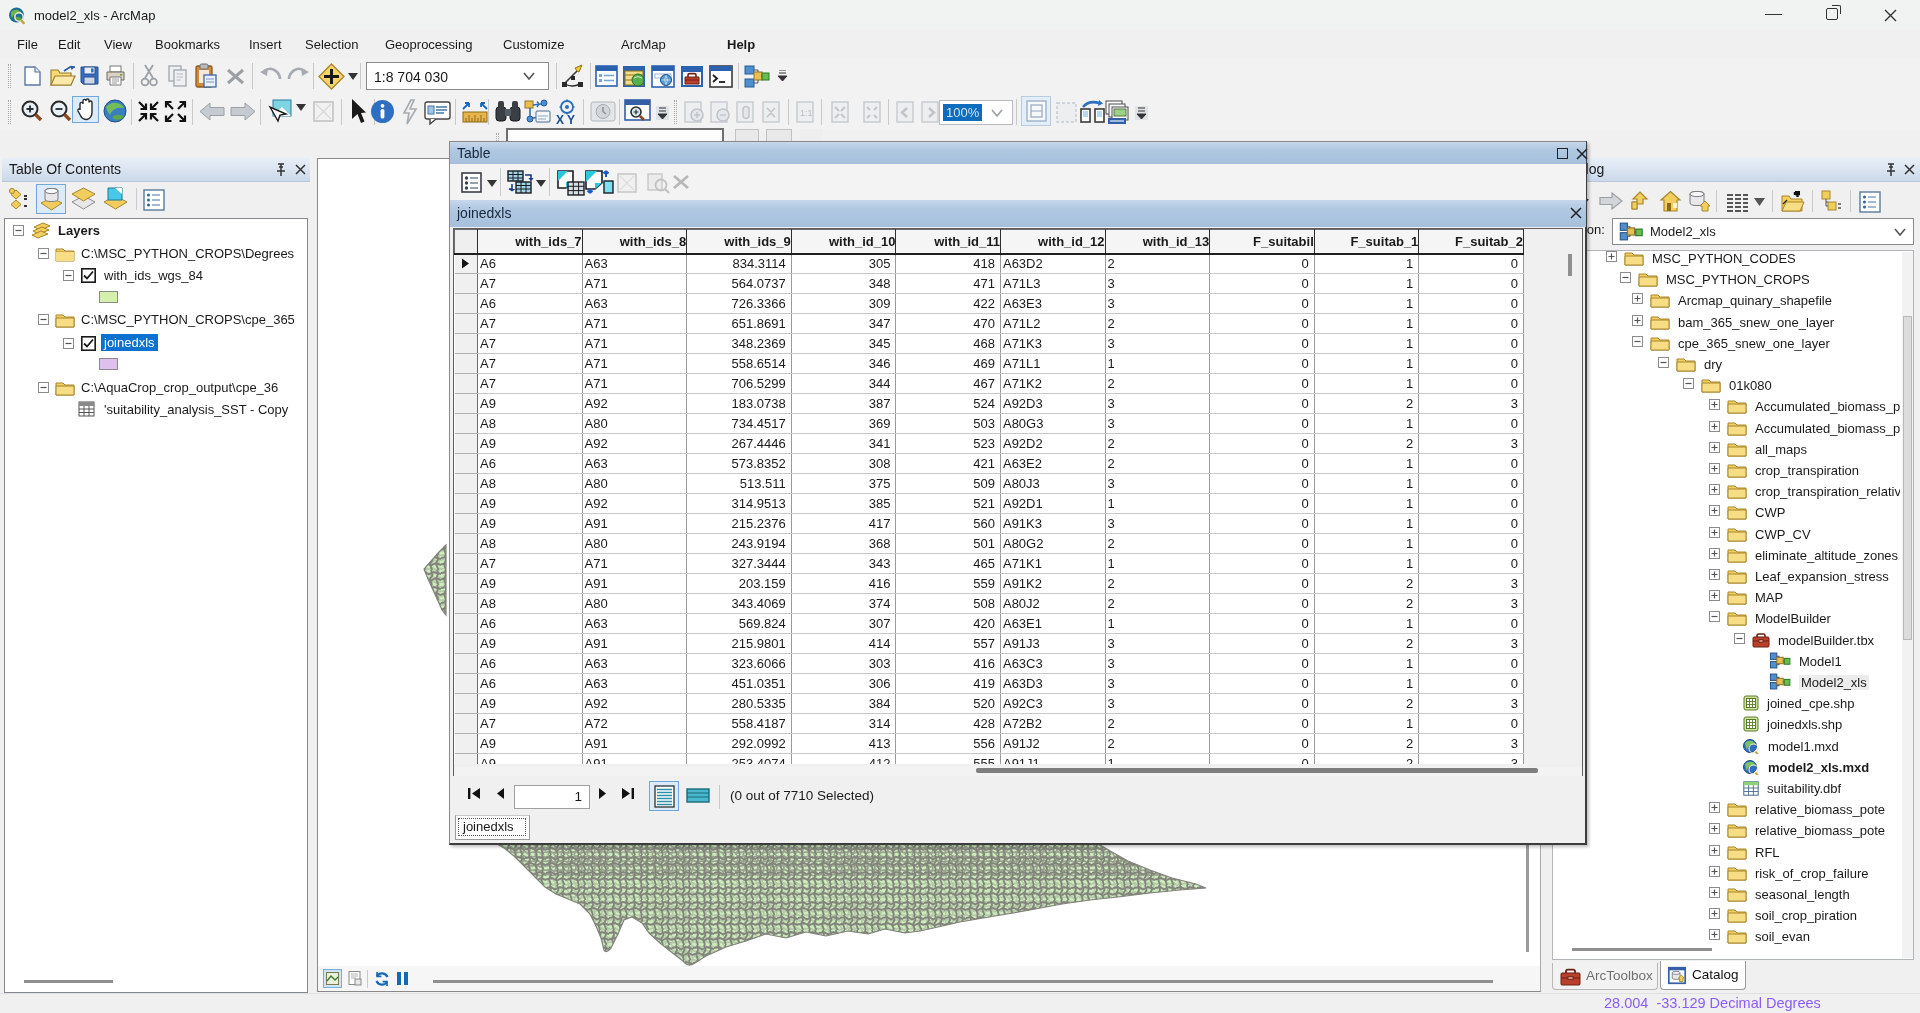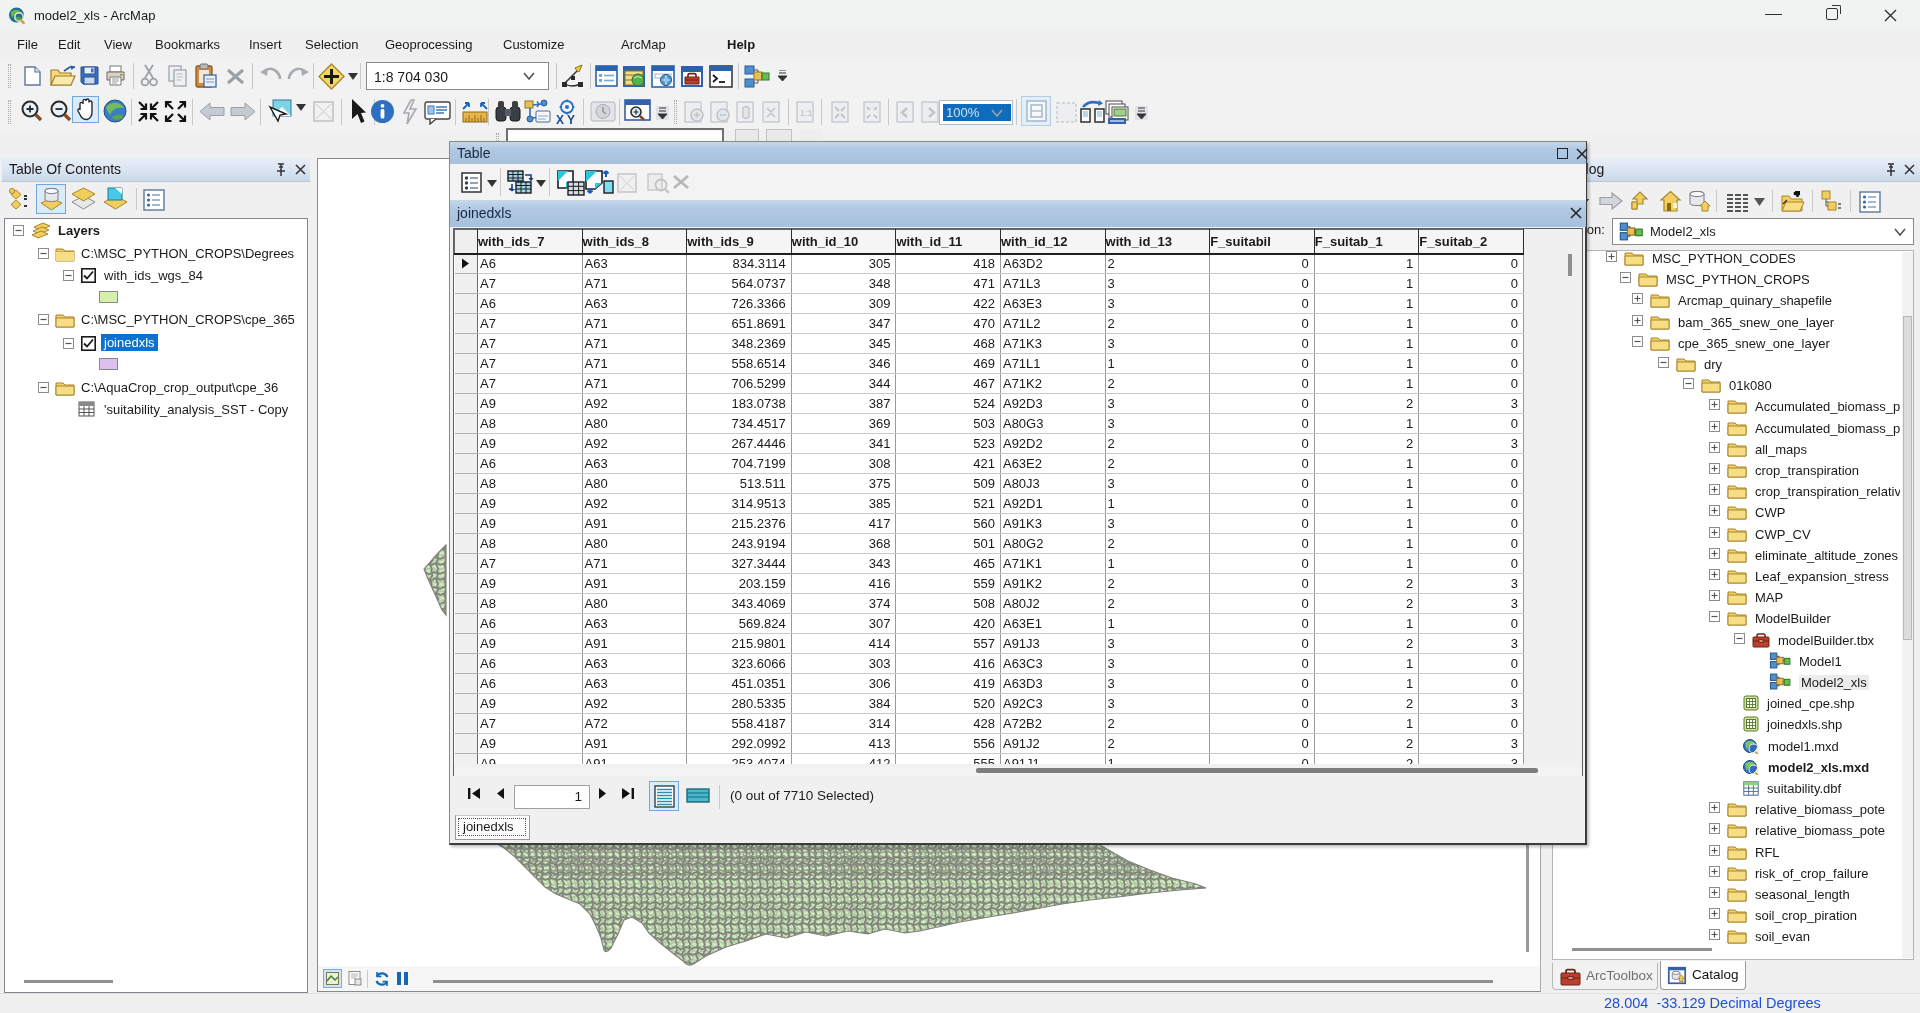--- a/index.html
+++ b/index.html
@@ -7,21 +7,21 @@
     font-family:"Liberation Sans", sans-serif; font-size:13px; color:#1a1a1a; }
   .abs { position:absolute; }
   .sep1 { width:1px; background:#c9c9c9; }
   .grip { width:3px; border-left:1px dotted #a8a8a8; border-right:1px dotted #a8a8a8; }
   svg { display:block; }
   .ptitle { background:linear-gradient(180deg,#e7eef7 0%,#dce6f2 45%,#cad8e9 100%);
     border-bottom:1px solid #b9c6d6; }
   .wtitle { background:linear-gradient(180deg,#c6d7ea 0%,#b0c8e2 35%,#a6c0dc 100%); }
   #grid { border-collapse:collapse; table-layout:fixed; background:#fff; font-size:13px; }
   #grid th { height:24px; background:#f5f5f5; font-weight:bold; font-size:13px;
-     border-right:1px solid #2e2e2e; border-bottom:2px solid #1f1f1f; border-top:1px solid #6a6a6a; padding:0; text-align:left; }
+     border-right:1px solid #2e2e2e; border-bottom:2px solid #1f1f1f; border-top:1px solid #6a6a6a; padding:0; text-align:right; }
   #grid th:first-child { border-left:1px solid #6a6a6a; background:#efefef; }
   #grid td { height:20px; border-right:1px solid #9a9a9a; border-bottom:1px solid #c9c9c9; padding:0 5px 0 2px; overflow:hidden; white-space:nowrap; }
   #grid td.sel { background:#f0f0f0; border-right:1px solid #6a6a6a; border-bottom:1px solid #b0b0b0; padding:0; }
   #grid td.l { text-align:left; }
   #grid td.r { text-align:right; }
 
 </style>
 </head>
 <body>
 
@@ -340,21 +340,21 @@
 <div class="abs sep1" style="left:888px;top:99px;height:26px;"></div>
 <svg class="abs" style="left:893px;top:100px" width="26" height="25" viewBox="0 0 26 25">
     <rect x="4" y="2" width="16" height="20" fill="#eceef0" stroke="#c6cacf" stroke-width="1.4"></rect>
     <path d="M14 8 L9 12.5 L14 17" stroke="#c0c4c9" stroke-width="2.4" fill="none"></path>
   </svg>
 <svg class="abs" style="left:918px;top:100px" width="26" height="25" viewBox="0 0 26 25">
     <rect x="4" y="2" width="16" height="20" fill="#eceef0" stroke="#c6cacf" stroke-width="1.4"></rect>
     <path d="M11 8 L16 12.5 L11 17" stroke="#c0c4c9" stroke-width="2.4" fill="none"></path>
   </svg>
 <div class="abs" style="left:939px;top:100px;width:74px;height:25px;background:#fff;border:1px solid #b8bcc2;"></div>
-<div class="abs" style="left:943px;top:104px;width:68px;height:17px;background:#0f6cbd;color:#cfe2f3;font-size:13px;padding:1px 3px;">100%</div>
+<div class="abs" style="left:943px;top:104px;width:39px;height:17px;background:#0f6cbd;color:#cfe2f3;font-size:13px;padding:1px 3px;">100%</div>
 <svg class="abs" style="left:991px;top:109px" width="12" height="8" viewBox="0 0 12 8">
     <path d="M1 1 L6 7 L11 1" stroke="#9aa0a6" stroke-width="1.6" fill="none"></path>
   </svg>
 <div class="abs sep1" style="left:1016px;top:99px;height:26px;"></div>
 <div class="abs" style="left:1021px;top:96px;width:30px;height:30px;background:#e4eef8;border:1px solid #b8cce0;"></div>
 <svg class="abs" style="left:1026px;top:100px" width="21" height="22" viewBox="0 0 21 22">
     <rect x="1" y="1" width="19" height="20" fill="#f6f8fa" stroke="#9fb3c8" stroke-width="1.4"></rect>
     <rect x="5" y="5" width="11" height="12" fill="none" stroke="#9fb3c8" stroke-width="1.4"></rect>
     <path d="M5 11 H16" stroke="#9fb3c8" stroke-width="1.2"></path>
   </svg>
@@ -1100,21 +1100,21 @@
             <td class="l">A92D2</td>
             <td class="l">2</td>
             <td class="r">0</td>
             <td class="r">2</td>
             <td class="r">3</td>
           </tr>
 <tr>
             <td class="sel"></td>
             <td class="l">A6</td>
             <td class="l">A63</td>
-            <td class="r">704.7199</td>
+            <td class="r">573.8352</td>
             <td class="r">308</td>
             <td class="r">421</td>
             <td class="l">A63E2</td>
             <td class="l">2</td>
             <td class="r">0</td>
             <td class="r">1</td>
             <td class="r">0</td>
           </tr>
 <tr>
             <td class="sel"></td>
@@ -1347,13 +1347,13 @@
     </svg>
 <div class="abs sep1" style="left:269px;top:643px;height:24px;"></div>
 <div class="abs" style="left:280px;top:646px;font-size:13.5px;">(0 out of 7710 Selected)</div>
 
 <div class="abs" style="left:5px;top:673px;width:75px;height:25px;background:#fcfcfc;border:1px solid #9a9a9a;border-top:1px solid #c8c8c8;"></div>
 <div class="abs" style="left:8px;top:676px;width:68px;height:18px;border:1px dotted #555;"></div>
 <div class="abs" style="left:13px;top:677px;font-size:13px;">joinedxls</div>
 </div>
 
 <div class="abs" style="left:0;top:993px;width:1920px;height:20px;background:#f0f0f0;border-top:1px solid #e0e0e0;"></div>
-<div class="abs" style="left:1604px;top:995px;font-size:14.5px;color:#1d4ed8;">28.004&nbsp; -33.129 Decimal Degrees</div>
+<div class="abs" style="left:1604px;top:995px;font-size:14.5px;color:#8b5cf6;">28.004&nbsp; -33.129 Decimal Degrees</div>
 
 </body></html>

